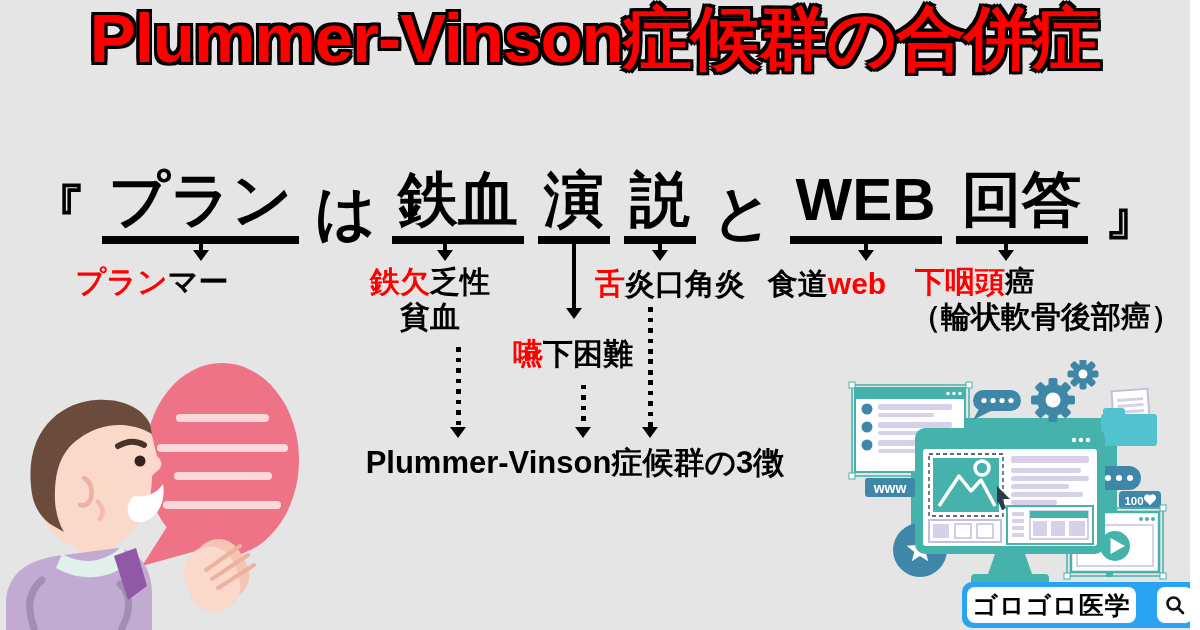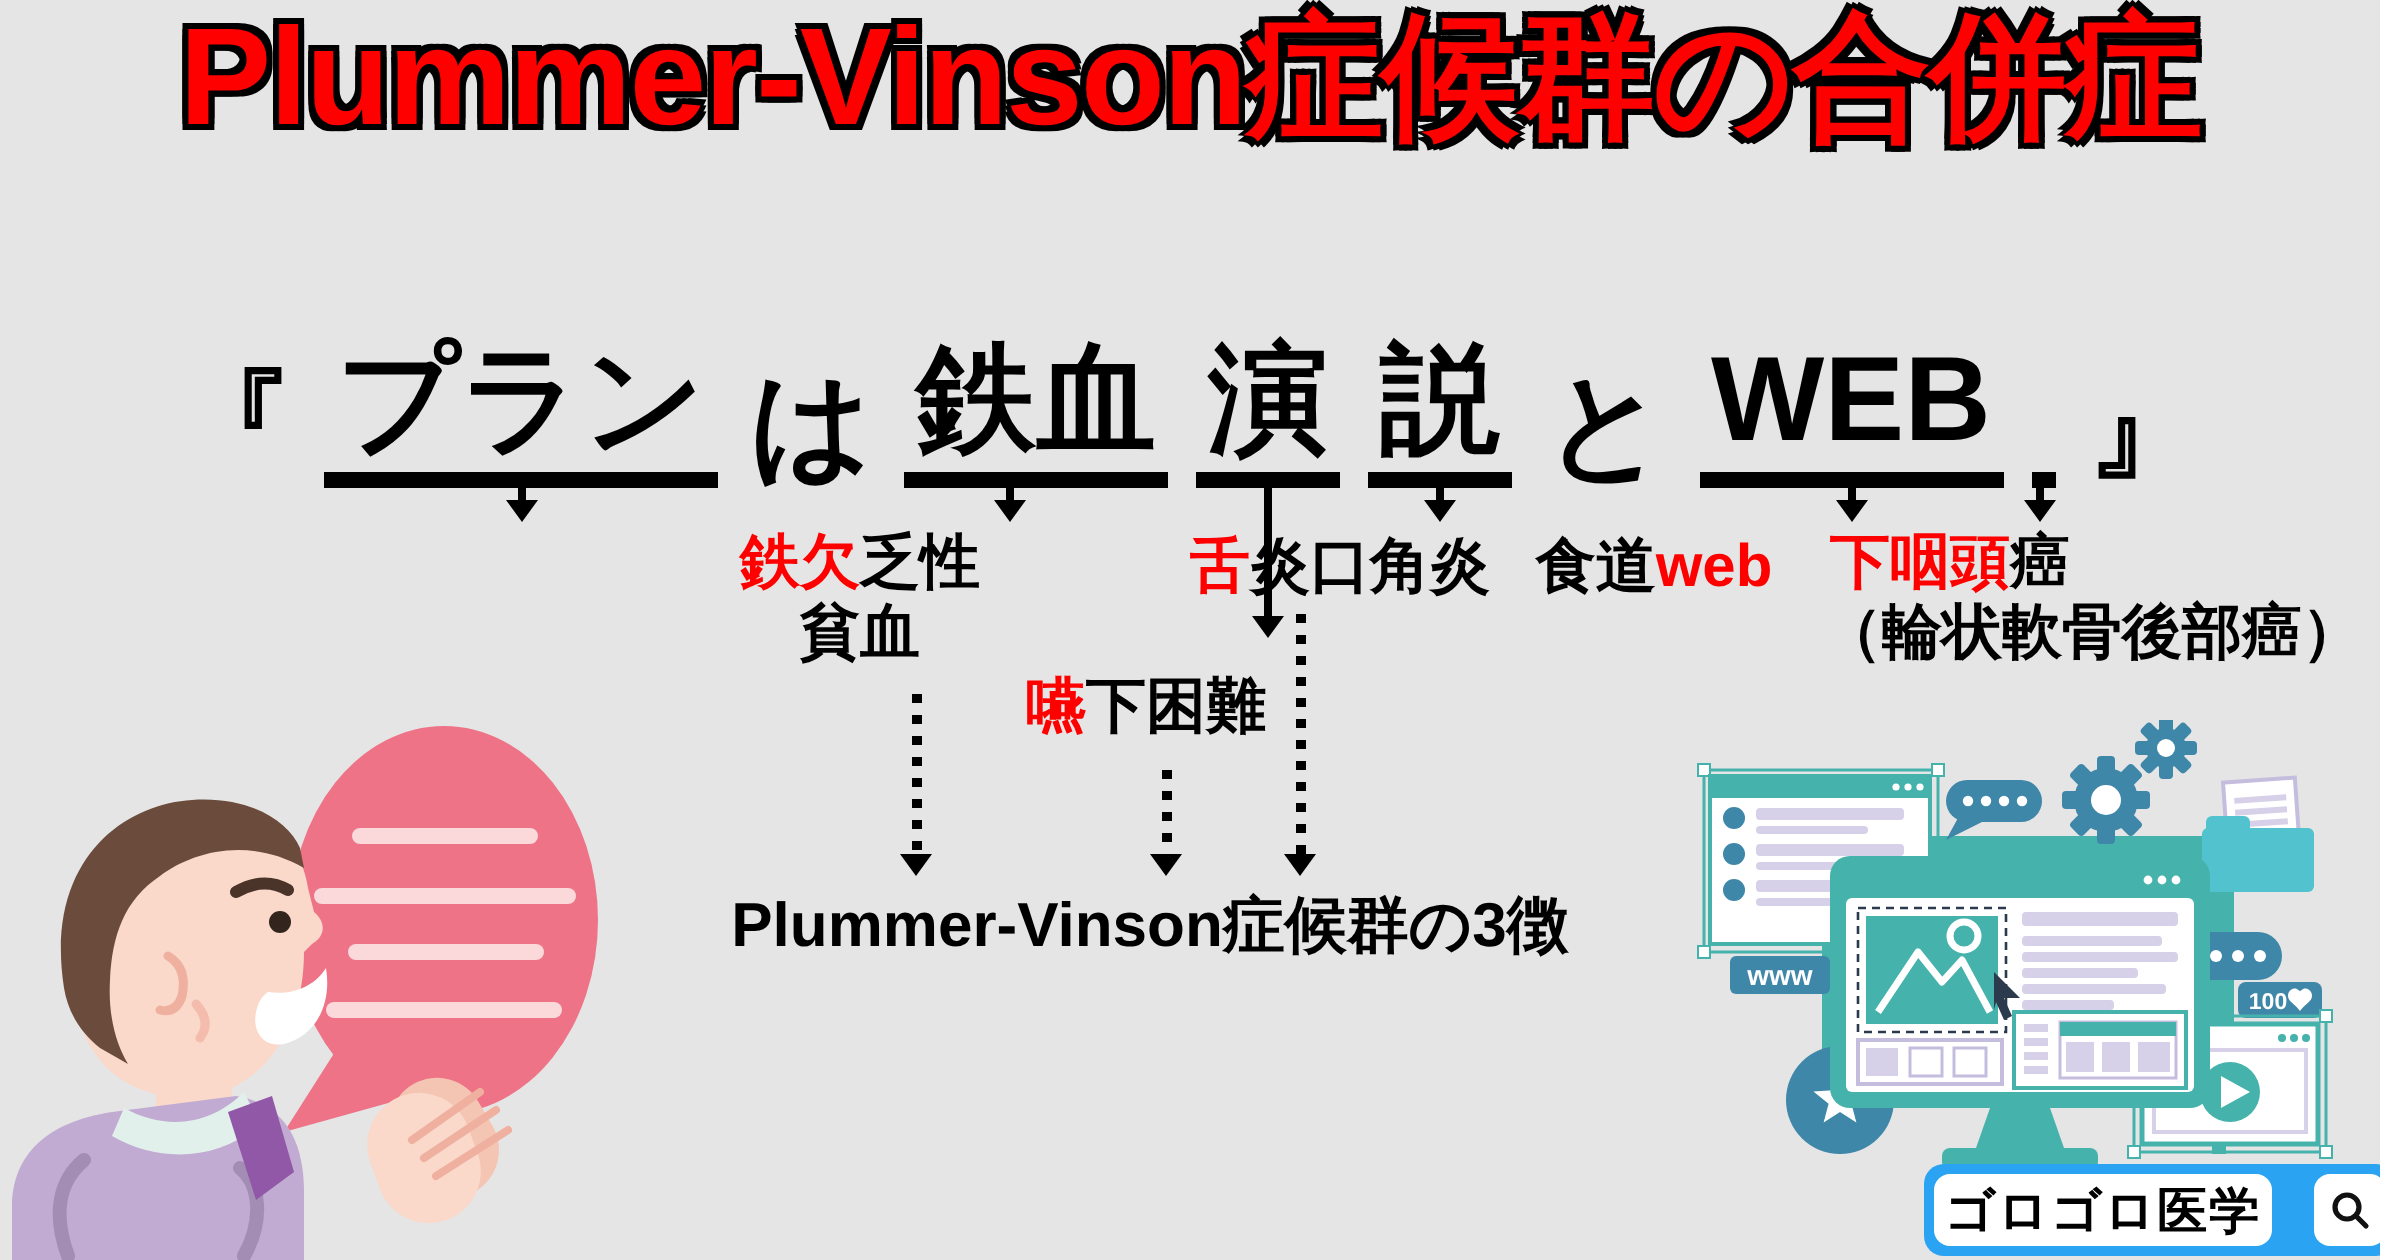--- a/index.html
+++ b/index.html
@@ -67,25 +67,26 @@
 
   <div class="mnemonic">
     <span class="mseg">『</span>
     <span class="mseg key"><span>プラン</span><span class="varrow h-s"></span></span>
     <span class="mseg">は</span>
     <span class="mseg key"><span>鉄血</span><span class="varrow h-s a40"></span></span>
     <span class="mseg key"><span>演</span><span class="varrow h-l"></span></span>
     <span class="mseg key"><span>説</span><span class="varrow h-s"></span></span>
     <span class="mseg">と</span>
     <span class="mseg key"><span>WEB</span><span class="varrow h-s"></span></span>
-    <span class="mseg key"><span class="varrow h-s a38"></span></span>
+    <span class="mseg key"><span>回答</span><span class="varrow h-s a38"></span></span>
     <span class="mseg">』</span>
   </div>
 
   <div class="anno" style="left:152px;top:264px;">
+    <div><span class="red">プラン</span><span>マー</span></div>
   </div>
 
   <div class="anno" style="left:430px;top:264px;">
     <div><span class="red">鉄欠</span><span>乏性</span></div>
     <div>貧血</div>
   </div>
 
   <div class="anno" style="left:670px;top:266px;">
     <span class="red">舌</span><span>炎口角炎</span>
   </div>

